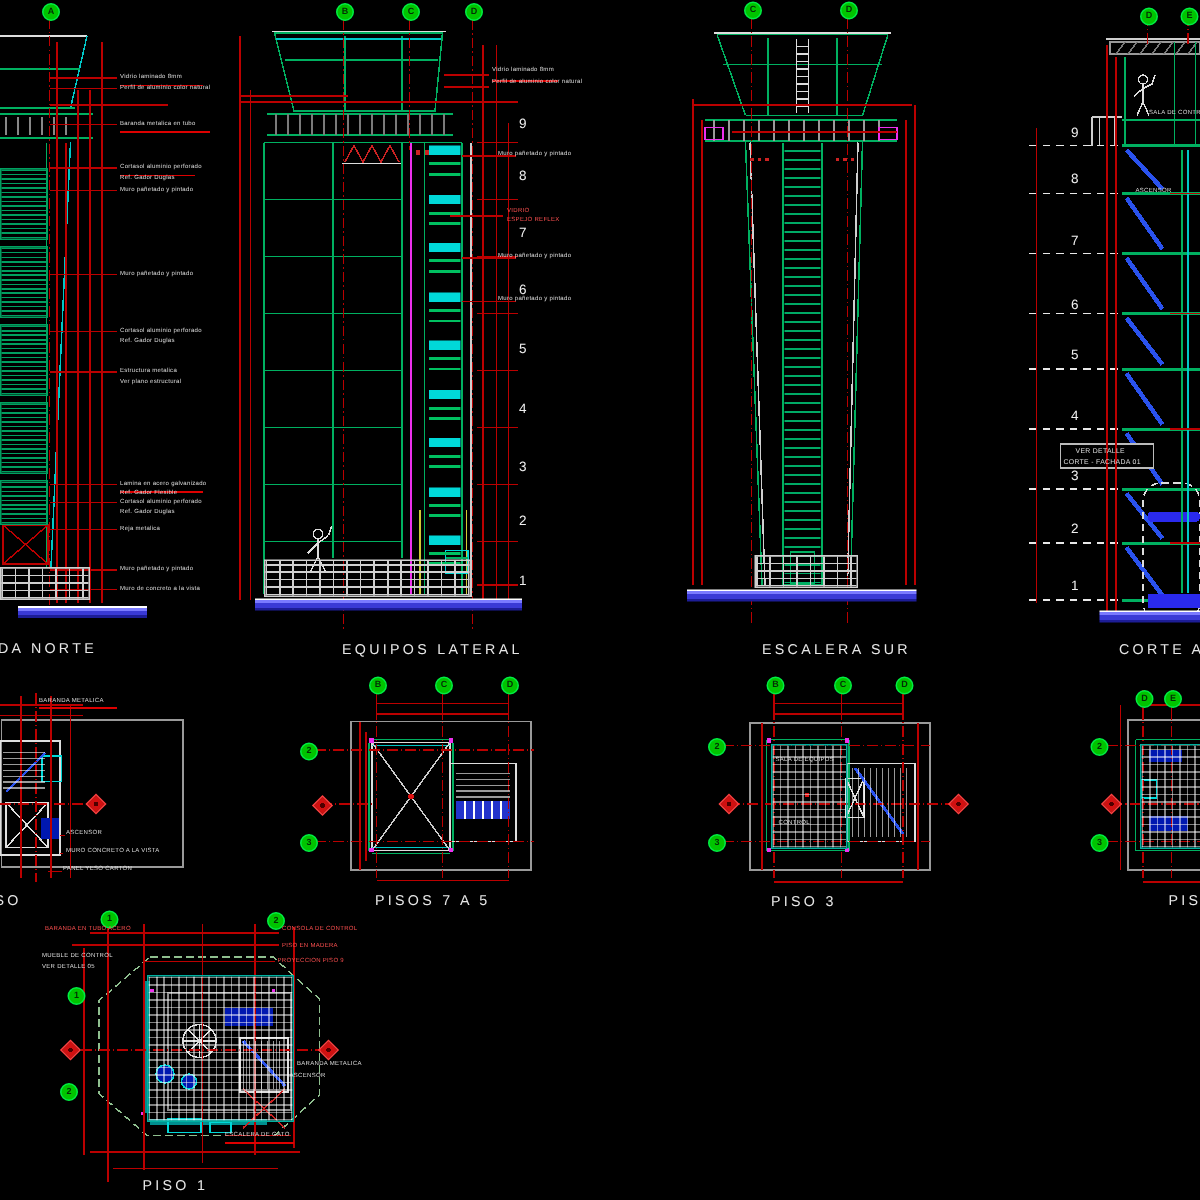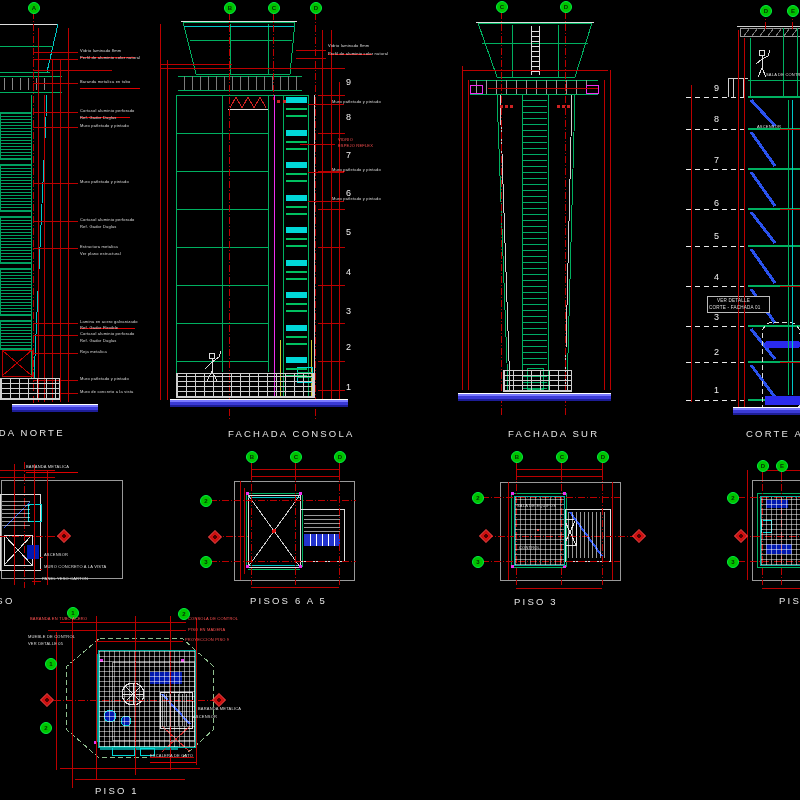--- a/index.html
+++ b/index.html
@@ -320,25 +320,25 @@
 <span class="lvl" style="left:714px;top:114px">8</span>
 <span class="lvl" style="left:714px;top:155px">7</span>
 <span class="lvl" style="left:714px;top:198px">6</span>
 <span class="lvl" style="left:714px;top:231px">5</span>
 <span class="lvl" style="left:714px;top:272px">4</span>
 <span class="lvl" style="left:714px;top:312px">3</span>
 <span class="lvl" style="left:714px;top:347px">2</span>
 <span class="lvl" style="left:714px;top:385px">1</span>
 
 <span class="vtitle" style="left:-44px;top:427px">FACHADA NORTE</span>
-<span class="vtitle" style="left:228px;top:428px">FACHADA  CONSOLA</span>
-<span class="vtitle" style="left:508px;top:428px">FACHADA  SUR</span>
+<span class="vtitle" style="left:228px;top:428px">EQUIPOS  LATERAL</span>
+<span class="vtitle" style="left:508px;top:428px">ESCALERA  SUR</span>
 <span class="vtitle" style="left:746px;top:428px">CORTE  A-A'</span>
 <span class="vtitle" style="left:-72px;top:595px">PRIMER PISO</span>
-<span class="vtitle" style="left:250px;top:595px">PISOS  6  A  5</span>
+<span class="vtitle" style="left:250px;top:595px">PISOS  7  A  5</span>
 <span class="vtitle" style="left:514px;top:596px">PISO  3</span>
 <span class="vtitle" style="left:779px;top:595px">PISO  7</span>
 <span class="vtitle" style="left:95px;top:785px">PISO  1</span>
 
 <span class="ann" style="left:80px;top:49px">Vidrio laminado 8mm</span>
 <span class="ann" style="left:80px;top:56px">Perfil de aluminio color natural</span>
 <span class="ann" style="left:80px;top:80px">Baranda metalica en tubo</span>
 <span class="ann" style="left:80px;top:109px">Cortasol aluminio perforado</span>
 <span class="ann" style="left:80px;top:116px">Ref. Gador Duglas</span>
 <span class="ann" style="left:80px;top:124px">Muro pañetado y pintado</span>

